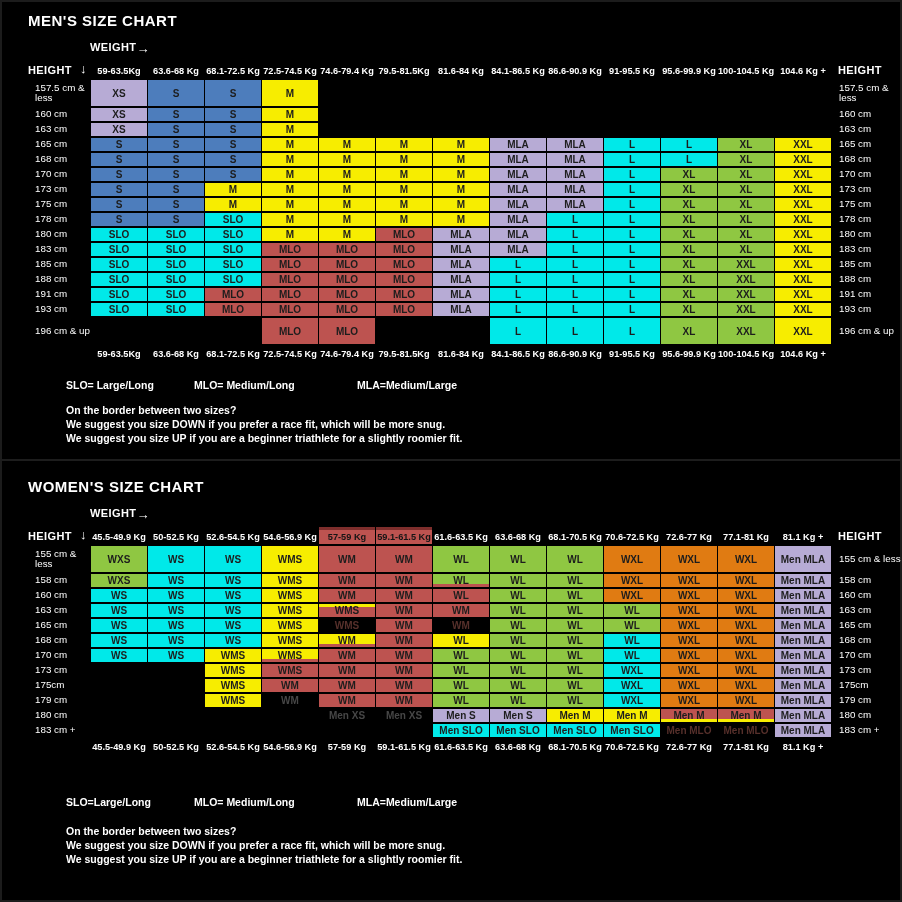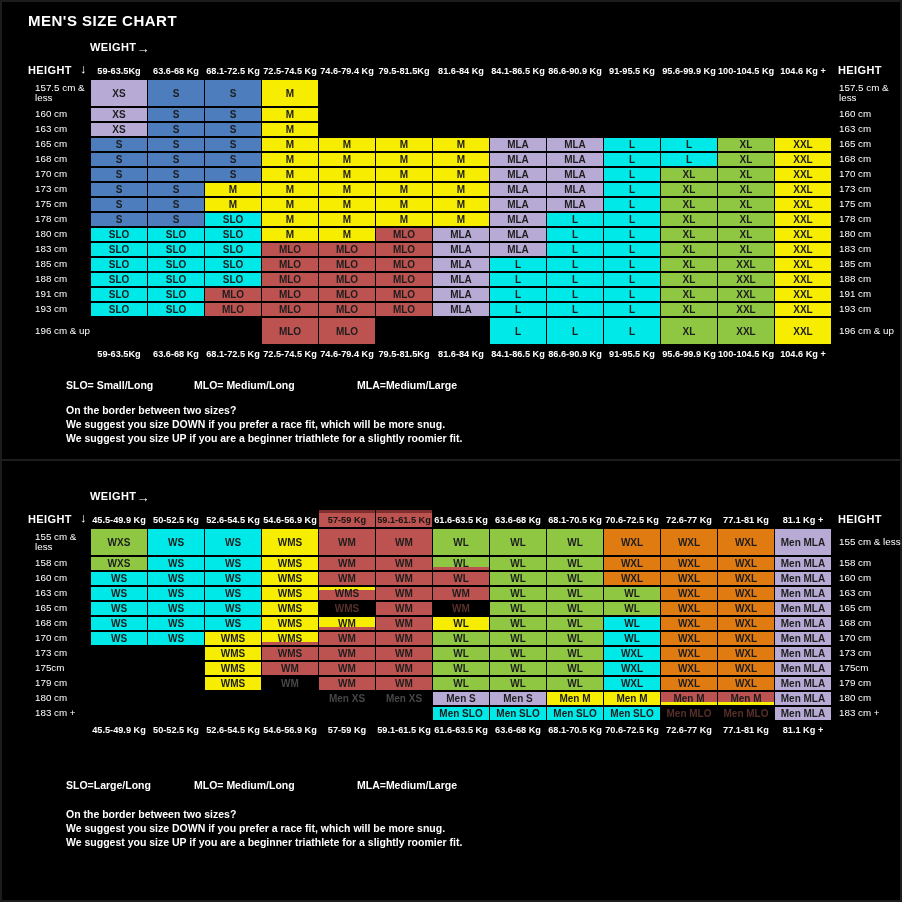--- a/index.html
+++ b/index.html
@@ -306,34 +306,35 @@
         <div class="fcell">84.1-86.5 Kg</div>
         <div class="fcell">86.6-90.9 Kg</div>
         <div class="fcell">91-95.5 Kg</div>
         <div class="fcell">95.6-99.9 Kg</div>
         <div class="fcell">100-104.5 Kg</div>
         <div class="fcell">104.6 Kg +</div>
         <div class="fcell"></div>
       </div>
     </div>
   <div class="legend-row">
-    <span class="l1">SLO= Small/Long</span>
+    <span class="l1">SLO= Large/Long</span>
     <span class="l2">MLO= Medium/Long</span>
     <span class="l3">MLA=Medium/Large</span>
   </div>
   <div class="notes">
     <div>On the border between two sizes?</div>
     <div>We suggest you size DOWN if you prefer a race fit, which will be more snug.</div>
     <div>We suggest you size UP if you are a beginner triathlete for a slightly roomier fit.</div>
   </div>
 </div>
 
 <div class="divider"></div>
 
 <div class="section sec-women">
+  <h1 class="chart-title">WOMEN'S SIZE CHART</h1>
   <div class="weight-row">
     <span>WEIGHT</span>
     <span class="arrow">→</span>
   </div>
   <div id="women-grid">
       <div class="grid">
         <div class="hgt">
           <div class="">HEIGHT</div>
           <div class="arrow">↓</div>
         </div>

